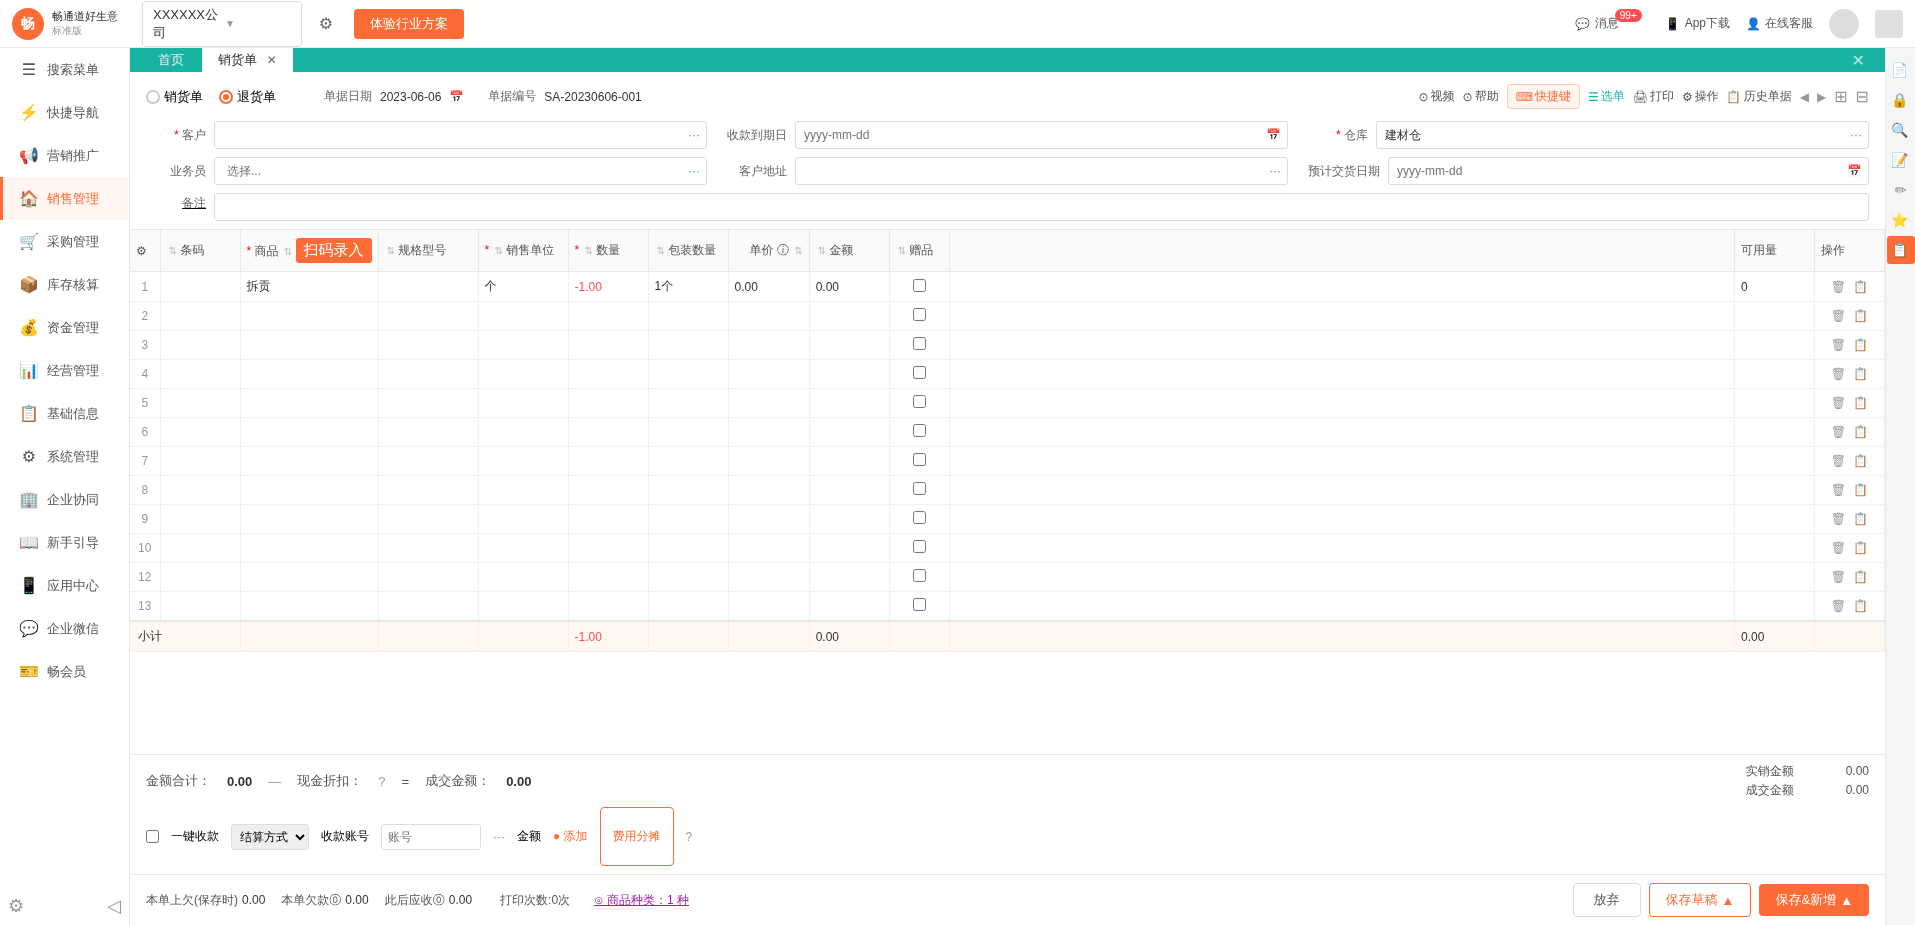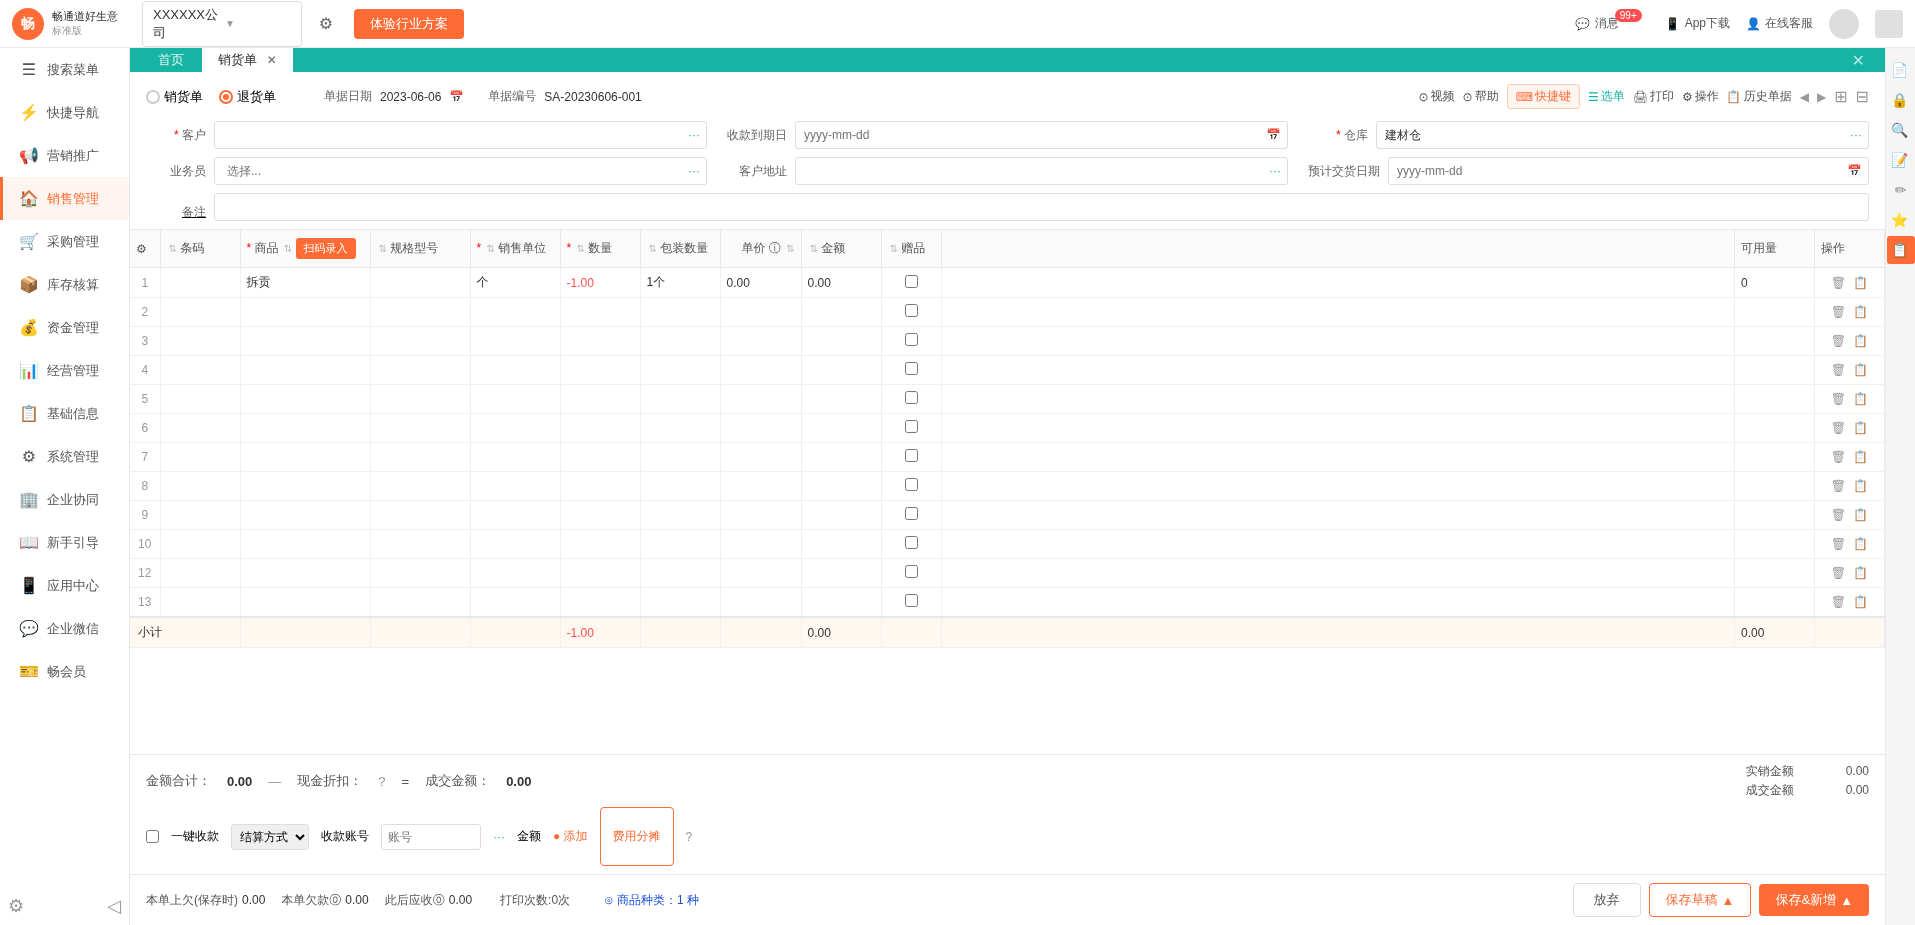--- a/index.html
+++ b/index.html
@@ -150,21 +150,21 @@
     .form-field-input {
       flex: 1; height: 28px; border: 1px solid #ddd; border-radius: 3px;
       padding: 0 8px; font-size: 12px; color: #333; display: flex; align-items: center;
       position: relative;
     }
     .form-field-input .dots { color: #17b3a3; position: absolute; right: 6px; cursor: pointer; }
     .form-field-input .cal { color: #17b3a3; position: absolute; right: 6px; cursor: pointer; }
     .form-field-input input {
       border: none; outline: none; width: 100%; font-size: 12px; color: #333; background: transparent;
     }
-    .remarks-row { display: flex; align-items: flex-end; gap: 8px; margin-top: 8px; text-decoration: underline; }
+    .remarks-row { display: flex; align-items: flex-start; gap: 8px; margin-top: 8px; text-decoration: underline; }
     .remarks-row label { color: #666; font-size: 12px; min-width: 60px; text-align: right; padding-top: 2px; }
 
     
     .table-section {
       flex: 1; overflow: auto; background: #fff;
       display: flex; flex-direction: column;
     }
     .table-container {
       flex: 1; overflow: auto;
     }
@@ -178,21 +178,21 @@
       font-weight: normal; color: #555;
     }
     thead th .sort-icon { color: #bbb; font-size: 10px; margin-left: 2px; }
     tbody td {
       padding: 6px 6px; border-bottom: 1px solid #f0f0f0; border-right: 1px solid #f0f0f0;
       color: #333;
     }
     .row-num { color: #999; text-align: center; }
     .scan-btn {
       background: #ff6b35; color: white; border: none;
-      padding: 3px 8px; border-radius: 3px; cursor: pointer; font-size: 11px;
+      padding: 3px 8px; border-radius: 3px; cursor: pointer; font-size: 15px;
     }
     .subtotal-row td {
       background: #fff8f0; font-weight: 500; border-top: 2px solid #e8e8e8;
     }
 
     
     .bottom-summary {
       background: #fff; border-top: 1px solid #e8e8e8; padding: 8px 16px;
     }
     .summary-row1 {
@@ -790,21 +790,21 @@
         <span>
           <span>本单欠款⓪</span>
           <span class="num">0.00</span>
         </span>
         <span>
           <span>此后应收⓪</span>
           <span class="num">0.00</span>
         </span>
       </div>
       <span style="font-size:12px;color:#555;margin-left:16px;">打印次数:0次</span>
-      <span style="font-size:12px;color:#1d4ed8;margin-left:22px;cursor:pointer;">⊙ 商品种类：1 种</span>
+      <span style="font-size:12px;color:#a21caf;margin-left:12px;cursor:pointer;text-decoration:underline;">⊙ 商品种类：1 种</span>
       <div class="bottom-actions">
         <button class="btn-abandon">放弃</button>
         <button class="btn-save-draft">
           <span>保存草稿</span>
           <span>▲</span>
         </button>
         <button class="btn-save-new">
           <span>保存&amp;新增</span>
           <span>▲</span>
         </button>

